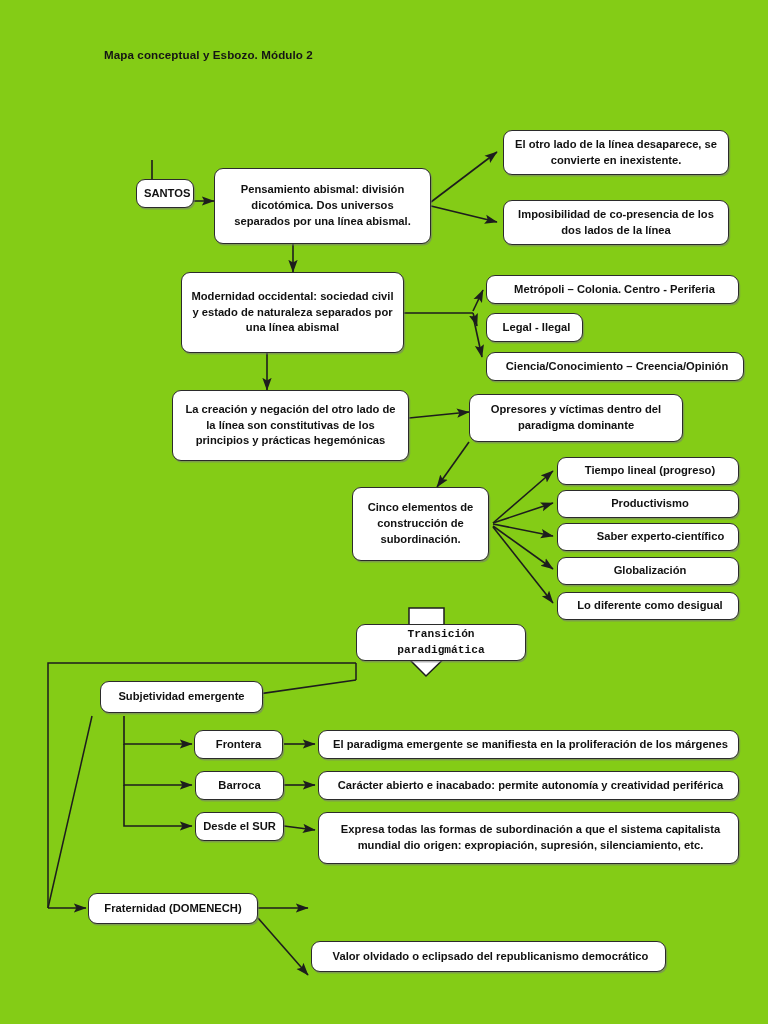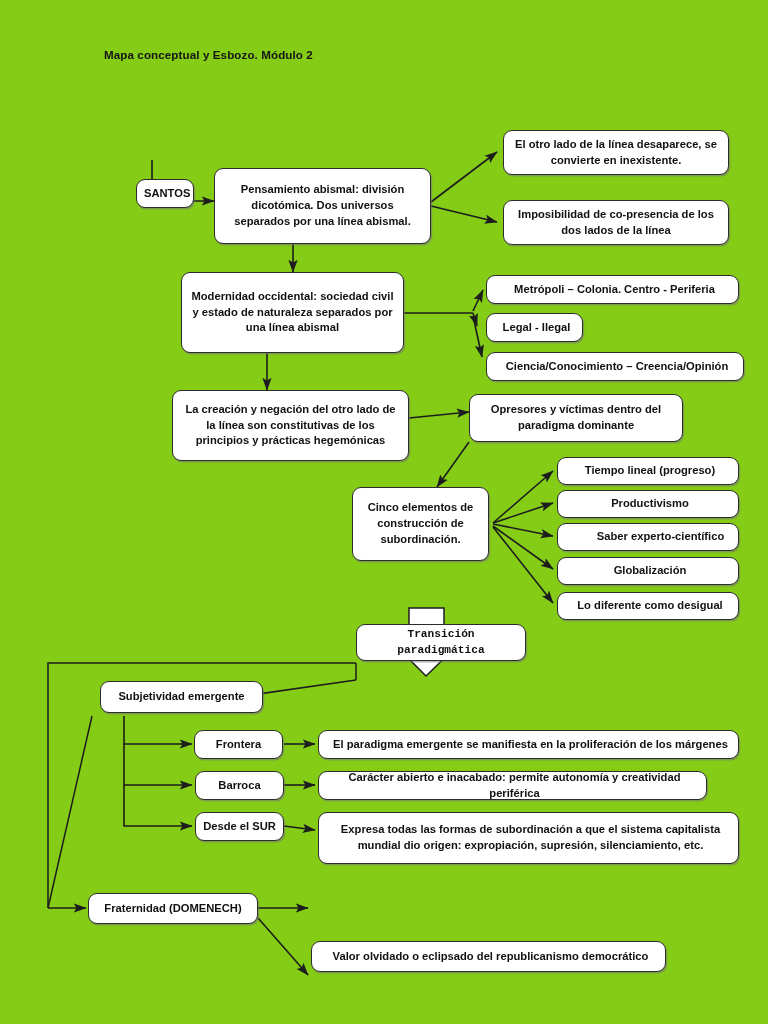--- a/index.html
+++ b/index.html
@@ -209,21 +209,21 @@
   </div>
 
   <div class="node" style="left:195px; top:812px; width:89px; height:29px;">
     <span>Desde el SUR</span>
   </div>
 
   <div class="node left-align" style="left:318px; top:730px; width:421px; height:29px;">
     <span>El paradigma emergente se manifiesta en la proliferación de los márgenes</span>
   </div>
 
-  <div class="node left-align" style="left:318px; top:771px; width:389px; height:29px;">
+  <div class="node left-align" style="left:318px; top:771px; width:421px; height:29px;">
     <span>Carácter abierto e inacabado: permite autonomía y creatividad periférica</span>
   </div>
 
   <div class="node left-align" style="left:318px; top:812px; width:421px; height:52px;">
     <span>Expresa todas las formas de subordinación a que el sistema capitalista mundial dio origen: expropiación, supresión, silenciamiento, etc.</span>
   </div>
 
   <div class="node" style="left:88px; top:893px; width:170px; height:31px;">
     <span>Fraternidad (DOMENECH)</span>
   </div>

